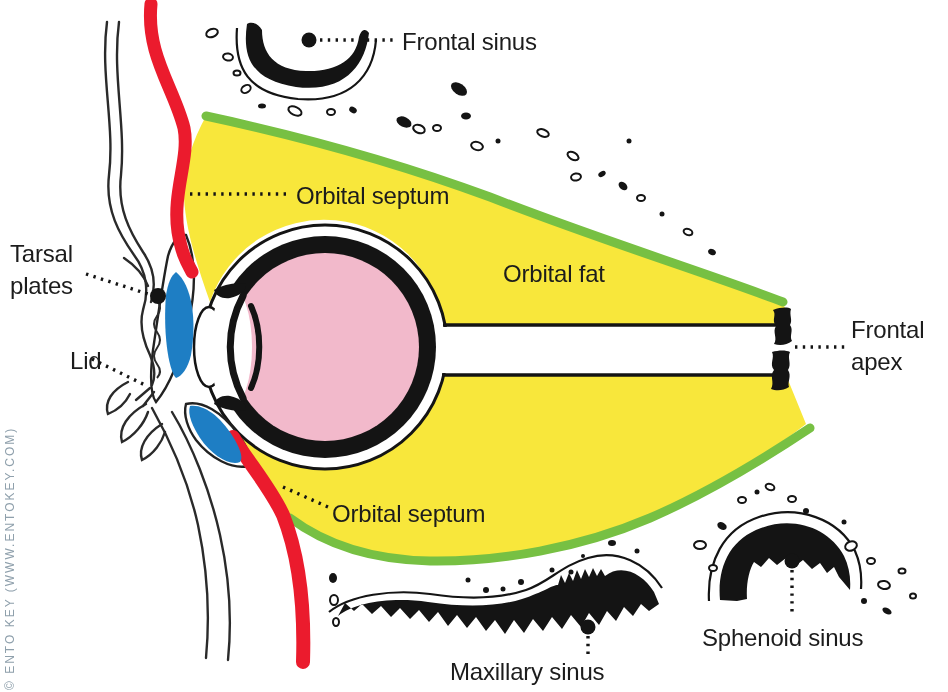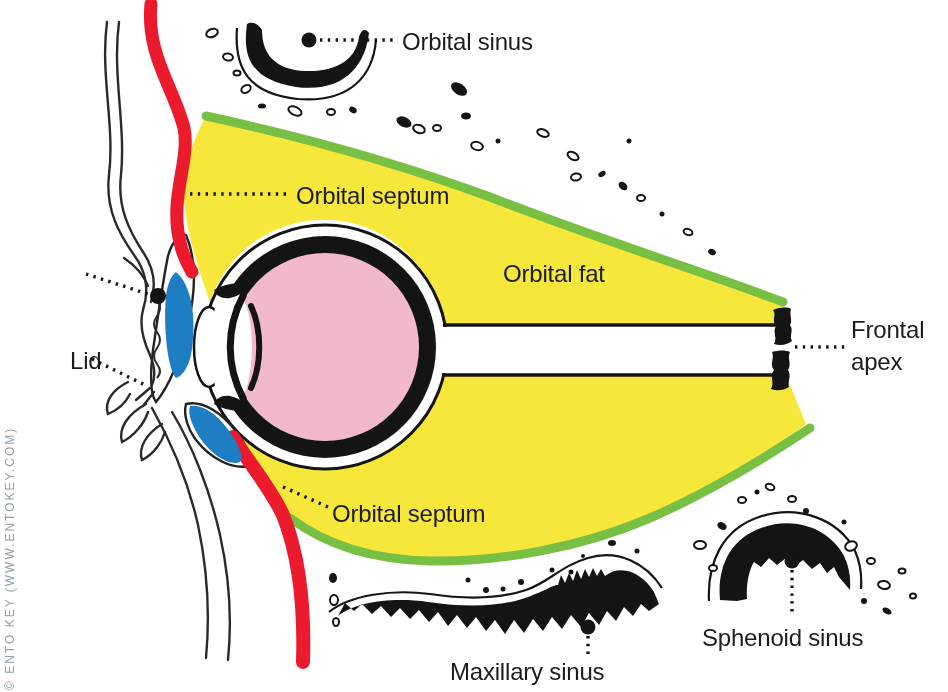--- a/index.html
+++ b/index.html
@@ -188,23 +188,27 @@
       <line class="dash" x1="92" y1="359" x2="147" y2="386"></line>
       <line class="dash" x1="795" y1="347" x2="845" y2="347"></line>
       <line class="dash" x1="283" y1="487" x2="328" y2="507"></line>
       <circle class="dot" cx="588" cy="627" r="7.5"></circle>
       <line class="dash" x1="588" y1="636" x2="588" y2="654"></line>
       <circle class="dot" cx="792" cy="561" r="7.5"></circle>
       <line class="dash" x1="792" y1="570" x2="792" y2="616"></line>
     </g>
   </svg>
 
-  <div class="lbl" style="left:402px;top:26px">Orbital sinus</div>
+  <div class="lbl" style="left:402px;top:26px">Frontal sinus</div>
   <div class="lbl" style="left:296px;top:180px">Orbital septum</div>
   <div class="lbl" style="left:503px;top:258px">Orbital fat</div>
+  <div class="lbl" style="left:10px;top:238px">
+    <div>Tarsal</div>
+    <div>plates</div>
+  </div>
   <div class="lbl" style="left:70px;top:345px">Lid</div>
   <div class="lbl" style="left:851px;top:314px">
     <div>Frontal</div>
     <div>apex</div>
   </div>
   <div class="lbl" style="left:332px;top:498px">Orbital septum</div>
   <div class="lbl" style="left:702px;top:622px">Sphenoid sinus</div>
   <div class="lbl" style="left:450px;top:656px">Maxillary sinus</div>
 
   <div class="credit">© ENTO KEY (WWW.ENTOKEY.COM)</div>

